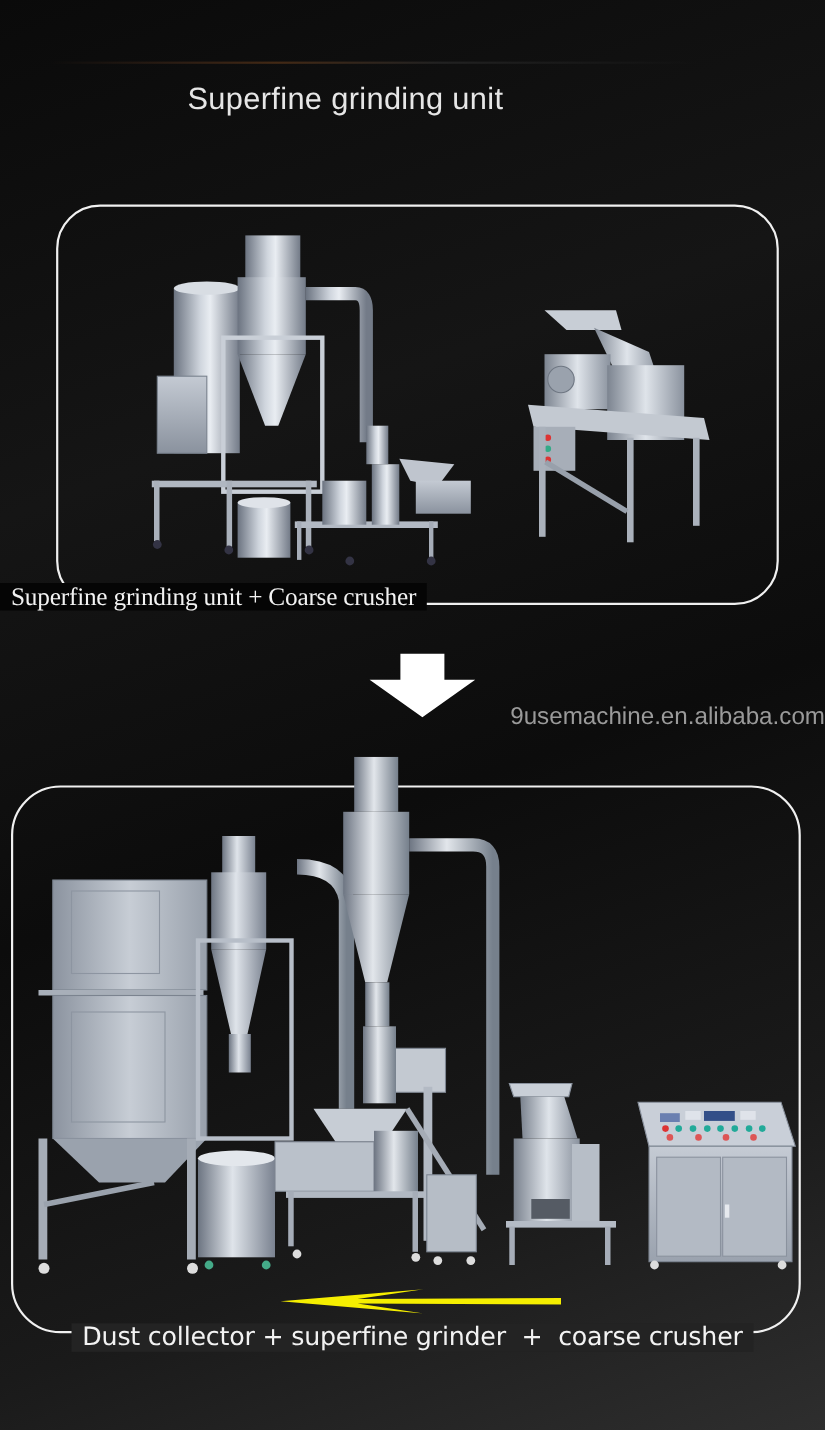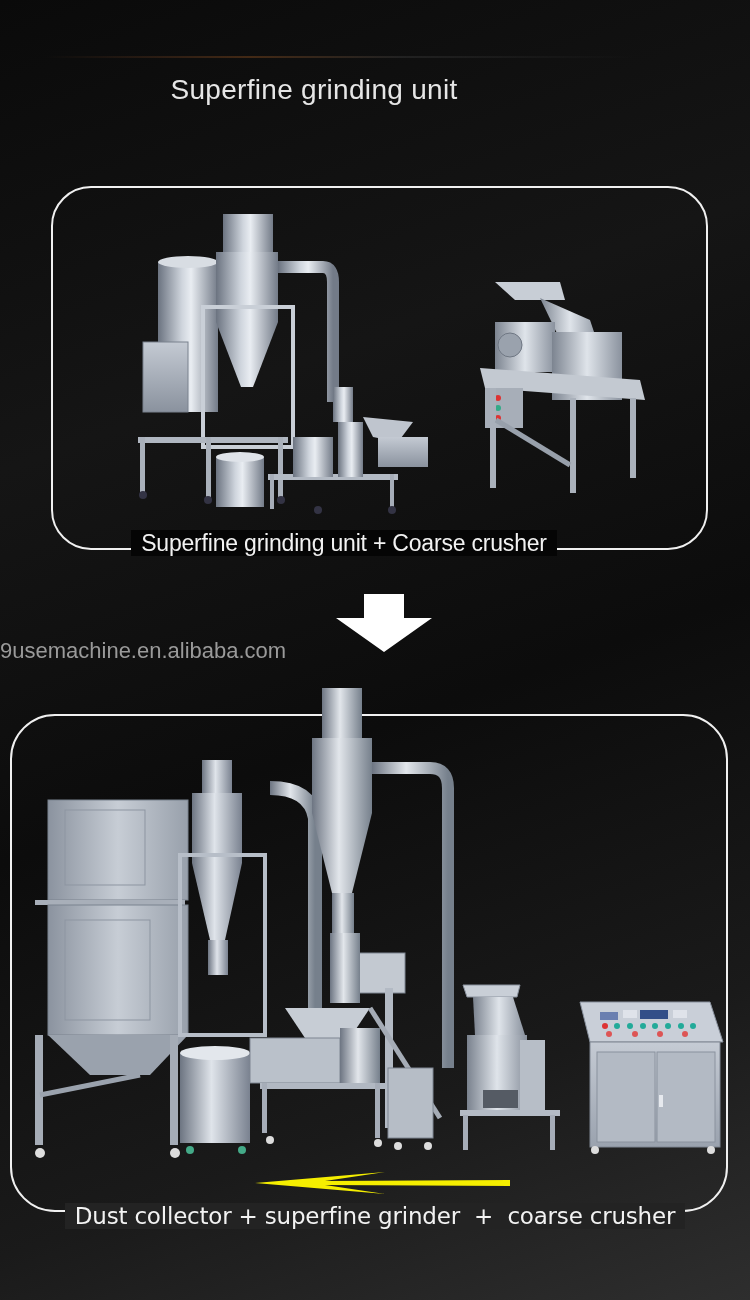--- a/index.html
+++ b/index.html
@@ -17,34 +17,34 @@
     font-size:28px; color:#e6e6e6; letter-spacing:0.3px;
   }
   .topstrip { left:45px; top:56px; width:590px; height:2px;
     background: linear-gradient(90deg, transparent, #3a2416 20%, #5a3518 35%, #2a2a2a 60%, transparent); opacity:.7; }
 
   
   .frame { border:2.5px solid #f0f0f0; border-radius:40px; }
   .frame1 { left:51px; top:186px; width:657px; height:364px; }
   .frame2 { left:10px; top:714px; width:718px; height:498px; border-radius:45px; }
   .caption1 {
-    left:0; width:688px; top:530px; text-align:center;
-    font-size:23px; color:#f2f2f2; font-family:Liberation Sans, sans-serif; letter-spacing:-0.2px;
+    left:0; width:688px; top:530px; text-align:left;
+    font-size:23px; color:#f2f2f2; font-family:Liberation Serif, serif; letter-spacing:-0.2px;
   }
   .caption1 span, .caption2 span { background:#050505; padding:0 10px; }
   .caption2 {
     left:0; width:750px; top:1203px; text-align:center;
     font-size:23px; color:#f2f2f2; font-family:"DejaVu Sans", sans-serif; letter-spacing:-0.2px;
   }
   .caption2 span { background:#232323; }
 
   
   .down-arrow { left:334px; top:594px; width:100px; height:60px; }
   .watermark {
-    left:0; width:750px; top:638px; text-align:left;
+    left:0; width:750px; top:638px; text-align:right;
     font-family:"Liberation Sans", sans-serif; font-size:22px; color:#9a9a9a;
   }
 
   
   .machine { position:absolute; }
 
   .yellow-arrow { left:255px; top:1172px; width:255px; height:22px; }
 </style>
 </head>
 <body>

